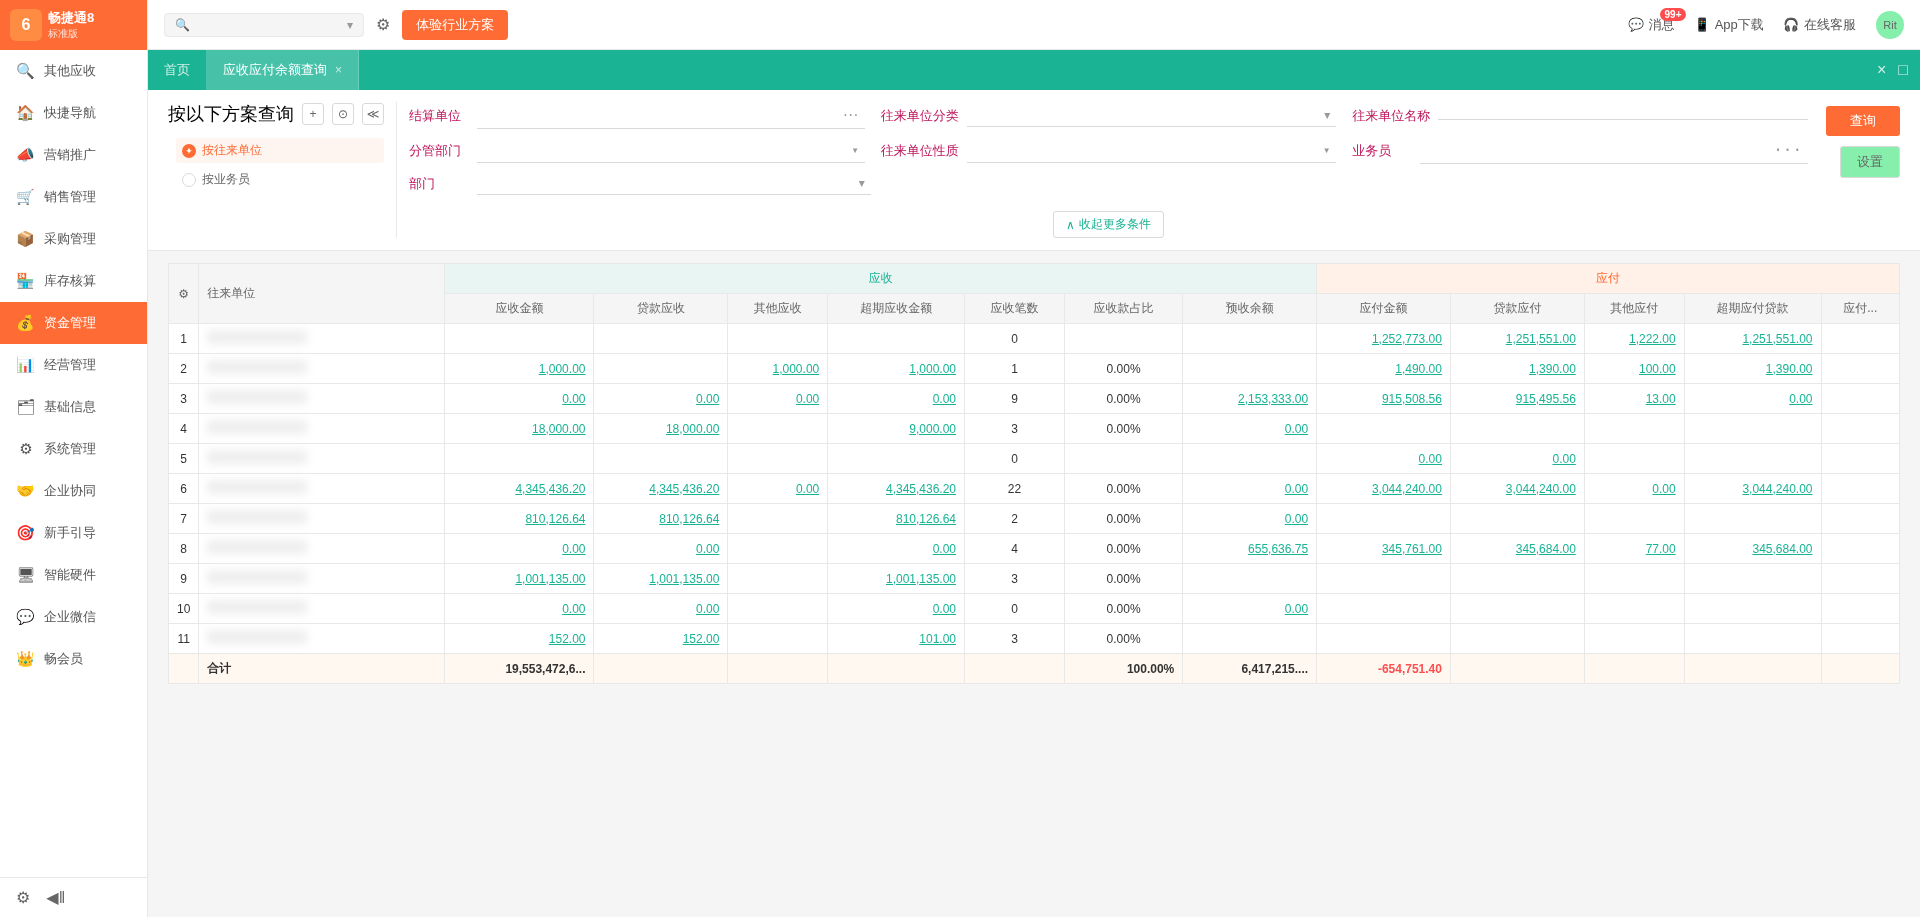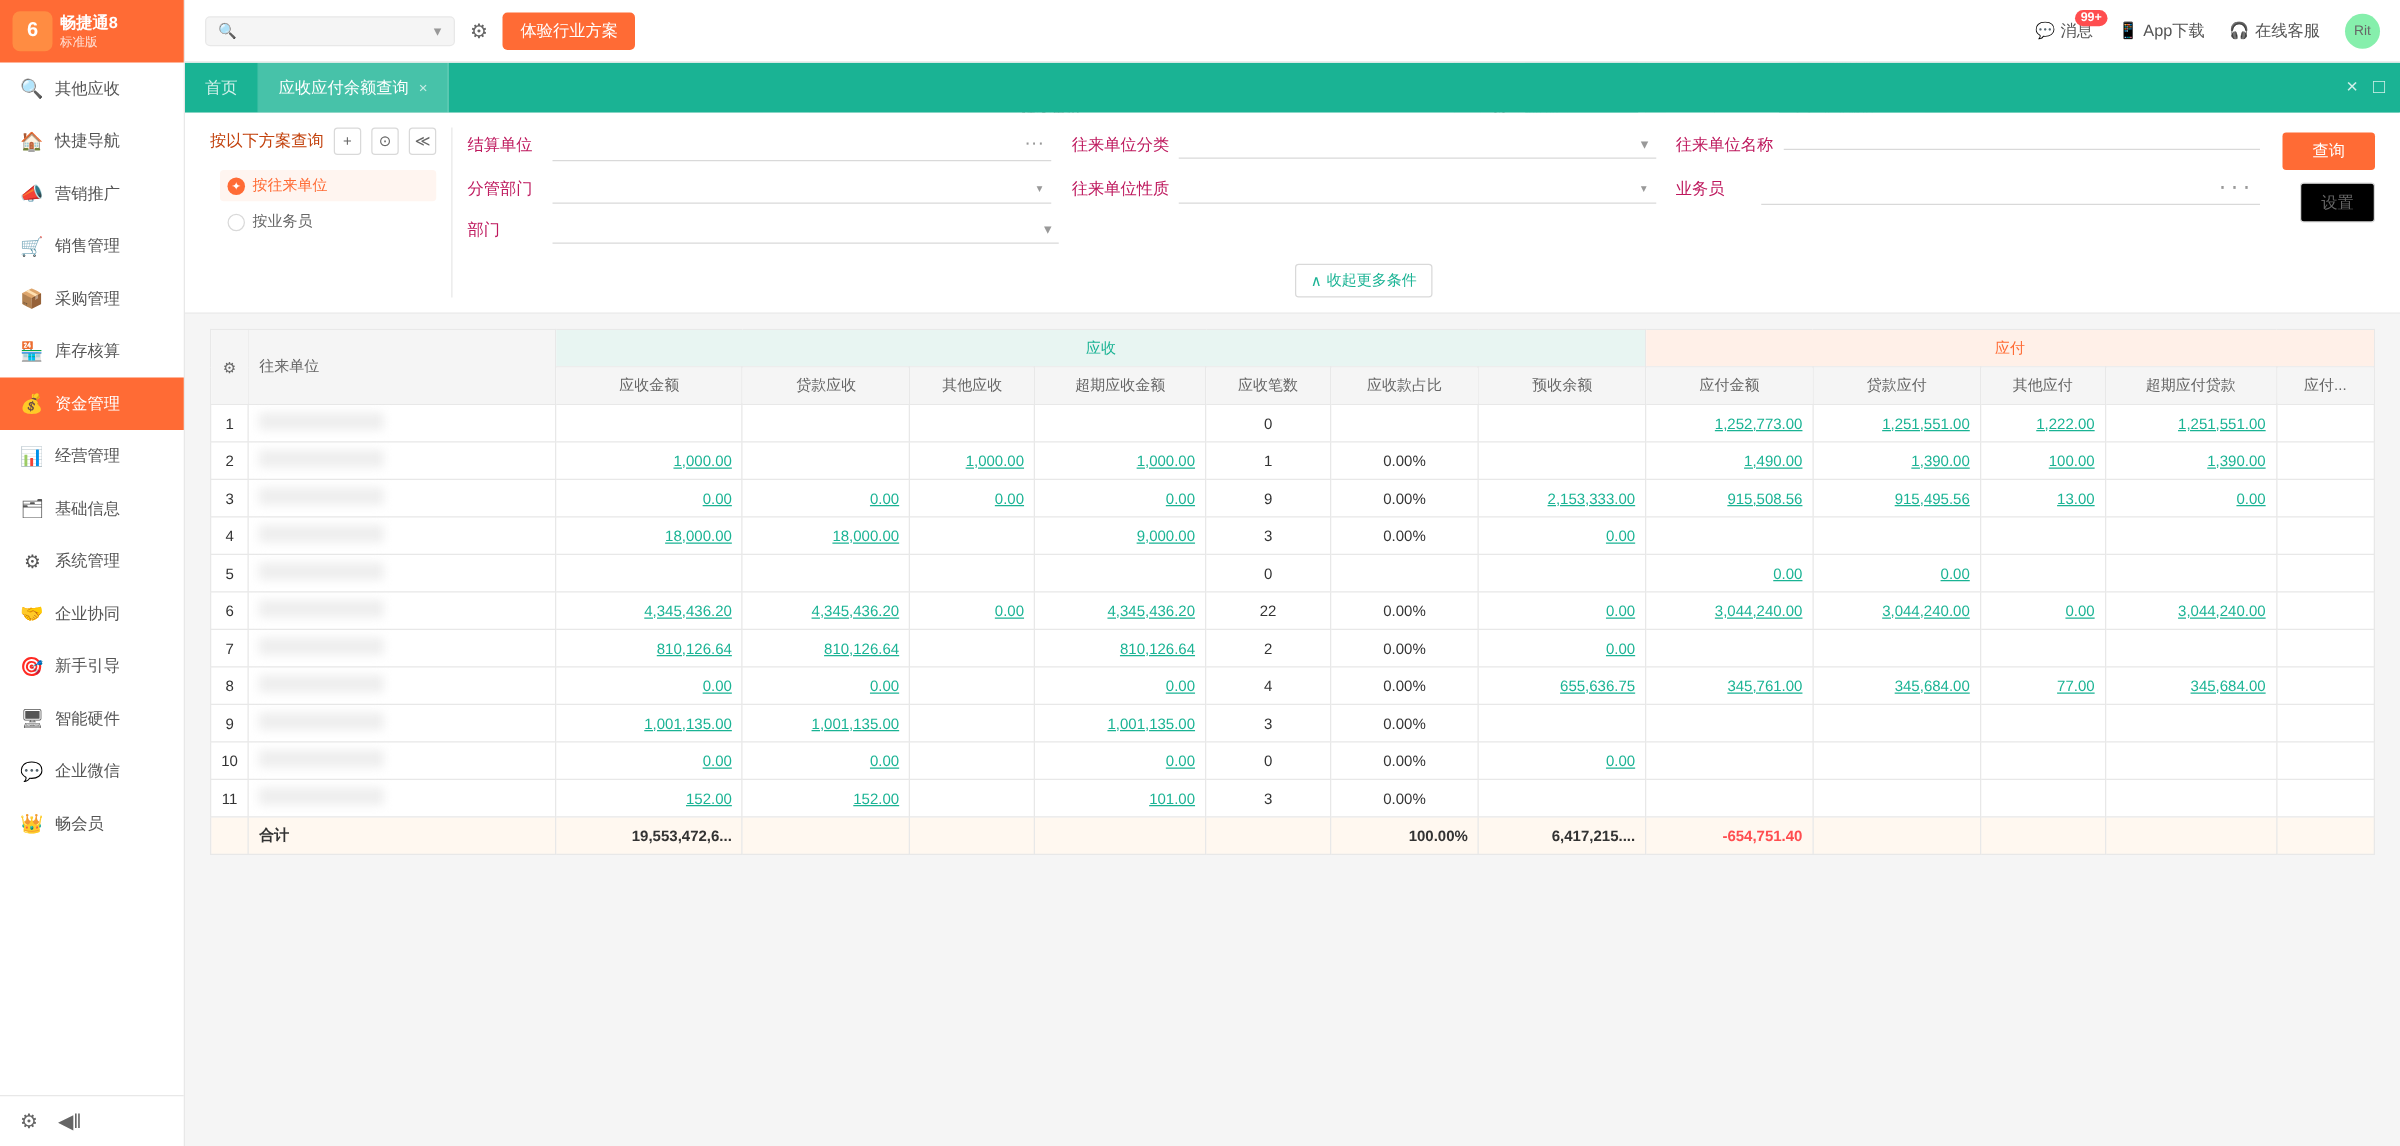--- a/index.html
+++ b/index.html
@@ -69,21 +69,21 @@
     .btn-export, .btn-refresh {
       display: flex; align-items: center; gap: 4px; color: #1ab394;
       background: none; border: none; cursor: pointer; font-size: 13px; font-family: inherit;
     }
 
     
     .filter-section {
       background: #fff; padding: 12px 20px; border-bottom: 1px solid #e8e8e8;
     }
     .filter-top { display: flex; align-items: center; gap: 8px; margin-bottom: 12px; }
-    .filter-label { color: #c2410c; font-size: 13px; }
+    .filter-label { color: #000000; font-size: 18px; }
     .filter-add, .filter-setting, .filter-collapse { 
       width: 22px; height: 22px; border: 1px solid #d9d9d9; border-radius: 3px;
       display: flex; align-items: center; justify-content: center; cursor: pointer; color: #666; font-size: 12px;
     }
     .filter-scheme { display: flex; flex-direction: column; gap: 4px; font-size: 12px; padding-left: 8px; }
     .filter-scheme-item { display: flex; align-items: center; gap: 6px; cursor: pointer; color: #666; padding: 4px 6px; }
     .filter-scheme-item.active { color: #ff6b35; background: #fff5f0; border-radius: 3px; }
     .filter-scheme-item .dot { width: 14px; height: 14px; border-radius: 50%; background: #ff6b35; display: flex; align-items: center; justify-content: center; }
     .filter-row { display: flex; align-items: center; gap: 16px; }
     .filter-field { display: flex; align-items: center; gap: 8px; flex: 1; }
@@ -100,21 +100,21 @@
       display: flex; align-items: center; justify-content: center; gap: 4px;
       color: #1ab394; font-size: 12px; cursor: pointer; padding: 4px 12px;
       border: 1px solid #d9d9d9; border-radius: 3px; margin: 8px auto 0;
       width: fit-content; background: #fff;
     }
     .btn-query {
       background: #ff6b35; color: white; border: none; padding: 6px 24px;
       font-size: 13px; cursor: pointer; font-family: inherit; border-radius: 3px;
     }
     .btn-settings {
-      background: #000000; color: #666; border: 1px solid #d9d9d9; padding: 6px 16px;
+      background: #86efac; color: #666; border: 1px solid #d9d9d9; padding: 6px 16px;
       font-size: 13px; cursor: pointer; font-family: inherit; border-radius: 3px; margin-top: 4px;
     }
 
     
     .table-section { padding: 12px 20px; }
 
     .data-table { width: 100%; border-collapse: collapse; background: #fff; font-size: 12px; }
     .data-table th {
       background: #f5f5f5; border: 1px solid #e8e8e8; padding: 6px 8px;
       text-align: center; color: #666; font-weight: normal; white-space: nowrap; position: sticky; top: 0; z-index: 10;

